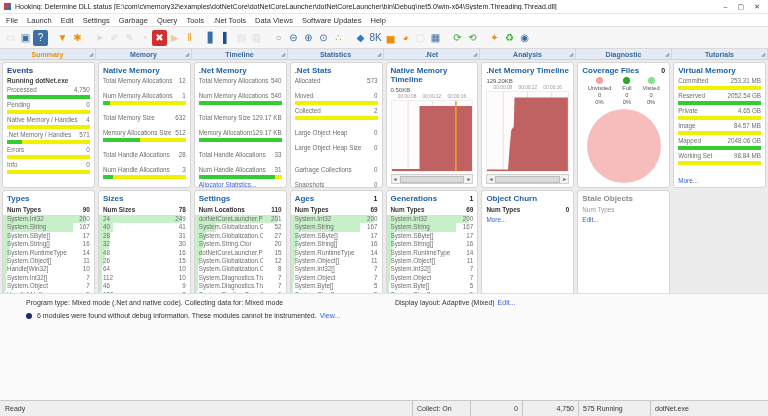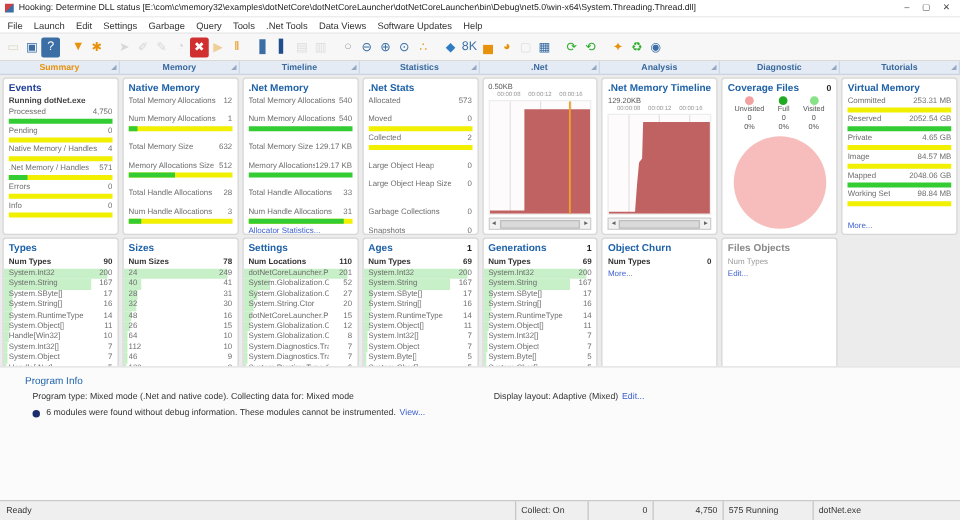--- a/index.html
+++ b/index.html
@@ -571,20 +571,21 @@
             <span class="lbl">Snapshots</span>
             <span class="val">0</span>
           </div>
 
         </div>
 
       </div>
   </div>
 
   <div class="panel">
+    <div class="p-title">Native Memory Timeline</div>
     <div class="peak">0.50KB</div>
     <div class="ticks">
 
     <span style="left: 20%;">00:00:08</span>
         <span style="left: 50%;">00:00:12</span>
         <span style="left: 80%;">00:00:16</span>
       </div>
     <div class="chartbox">
         <svg viewBox="0 0 100 100" preserveAspectRatio="none">
           <line x1="20" y1="0" x2="20" y2="100" stroke="#e8e0e0" stroke-width="1" vector-effect="non-scaling-stroke"></line>
@@ -1090,32 +1091,31 @@
   <div class="panel">
     <div class="p-title">Object Churn</div>
     <div class="num-row">
       <span>Num Types</span>
         <span>0</span>
     </div>
     <div class="link inline" style="margin-top:1px">More...</div>
   </div>
 
   <div class="panel">
-    <div class="p-title gray">Files Objects</div>
+    <div class="p-title gray">Stale Objects</div>
     <div class="num-row" style="font-weight:normal;color:#9a9a9a">
       <span>Num Types</span>
         <span></span>
     </div>
     <div class="link inline" style="margin-top:1px">Edit...</div>
   </div>
 
 </div>
 
 <div class="infoband">
-  <div class="section-h">Program Info</div>
   <div class="info-line">
     <span>Program type: Mixed mode (.Net and native code). Collecting data for: Mixed mode</span>
     <span class="display-layout">
       <span>Display layout: Adaptive (Mixed)</span><span class="ilink">Edit...</span>
     </span>
   </div>
   <div class="comment-line">
     <span class="bullet"></span>
     <span>6 modules were found without debug information. These modules cannot be instrumented.</span>
     <span class="ilink">View...</span>

